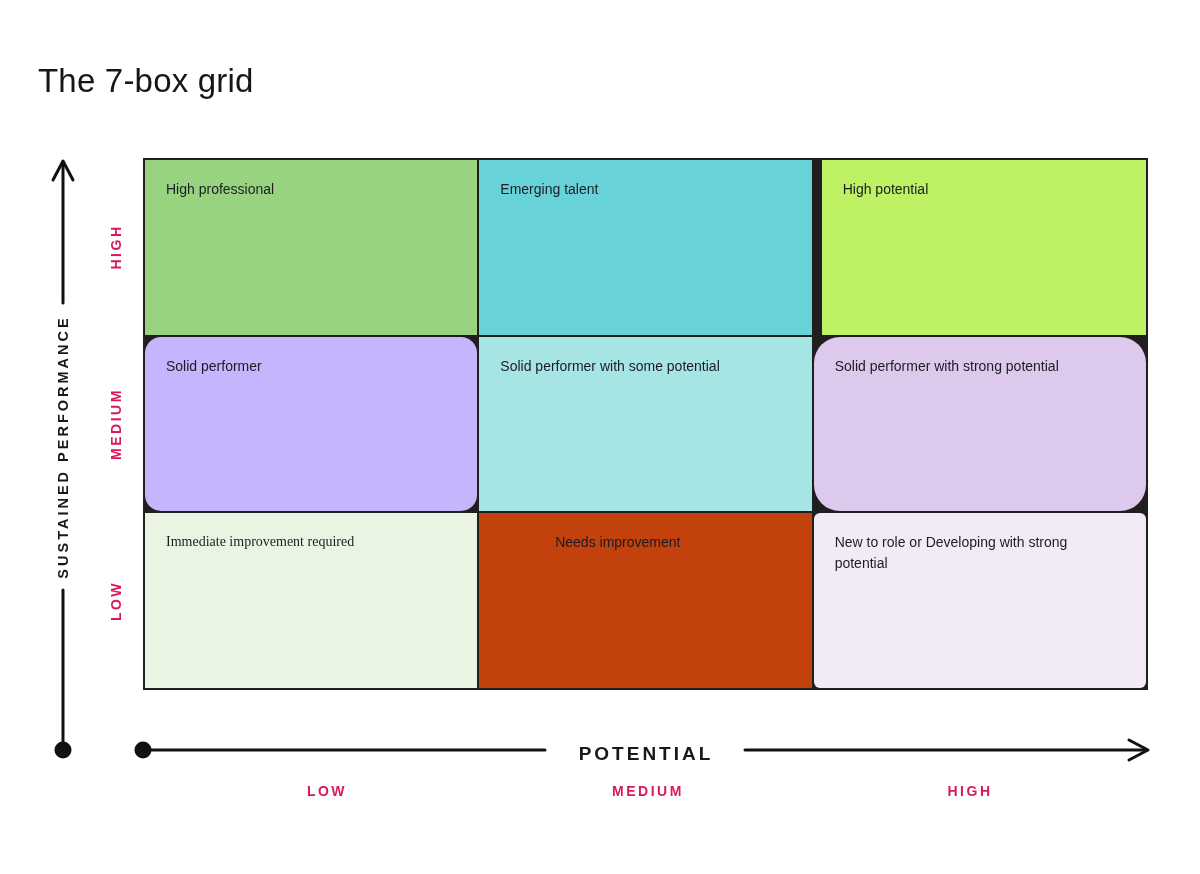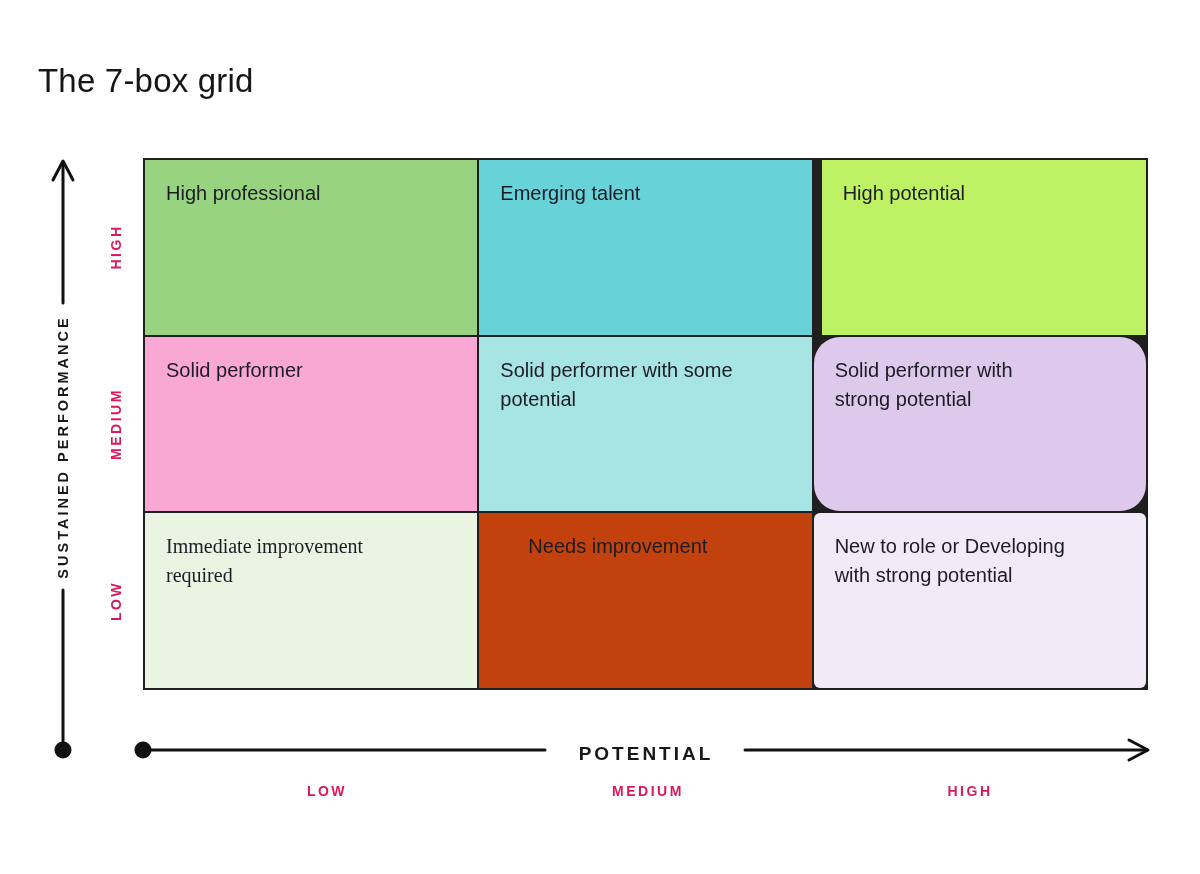--- a/index.html
+++ b/index.html
@@ -38,21 +38,21 @@
     border: 2px solid #1f1f1f;
     gap: 2px;
   }
   .cell {
     padding: 19px 21px;
     box-sizing: border-box;
   }
   .cell-label {
     display: block;
     max-width: 235px;
-    font-size: 20px;
+    font-size: 14px;
     line-height: 1.45;
     color: #1c1c24;
   }
   .axes-svg {
     position: absolute;
     left: 0;
     top: 0;
   }
   .y-axis-title {
     position: absolute;
@@ -135,21 +135,21 @@
   <div class="matrix">
     <div class="cell" style="background-color: rgb(152, 212, 128);">
       <span class="cell-label">High professional</span>
     </div>
     <div class="cell" style="background-color: rgb(103, 211, 217);">
       <span class="cell-label">Emerging talent</span>
     </div>
     <div class="cell" style="background-color: #bef264; margin-left: 8px;">
       <span class="cell-label">High potential</span>
     </div>
-    <div class="cell" style="background-color: #f9a8d4;">
+    <div class="cell" style="background-color: #c4b5fd; border-radius: 16px;">
       <span class="cell-label">Solid performer</span>
     </div>
     <div class="cell" style="background-color: rgb(167, 228, 228);">
       <span class="cell-label">Solid performer with some potential</span>
     </div>
     <div class="cell" style="background-color: rgb(221, 201, 236); border-radius: 26px;">
       <span class="cell-label">Solid performer with strong potential</span>
     </div>
     <div class="cell" style="background-color: rgb(234, 244, 227); font-family: Liberation Serif, serif;">
       <span class="cell-label">Immediate improvement required</span>

